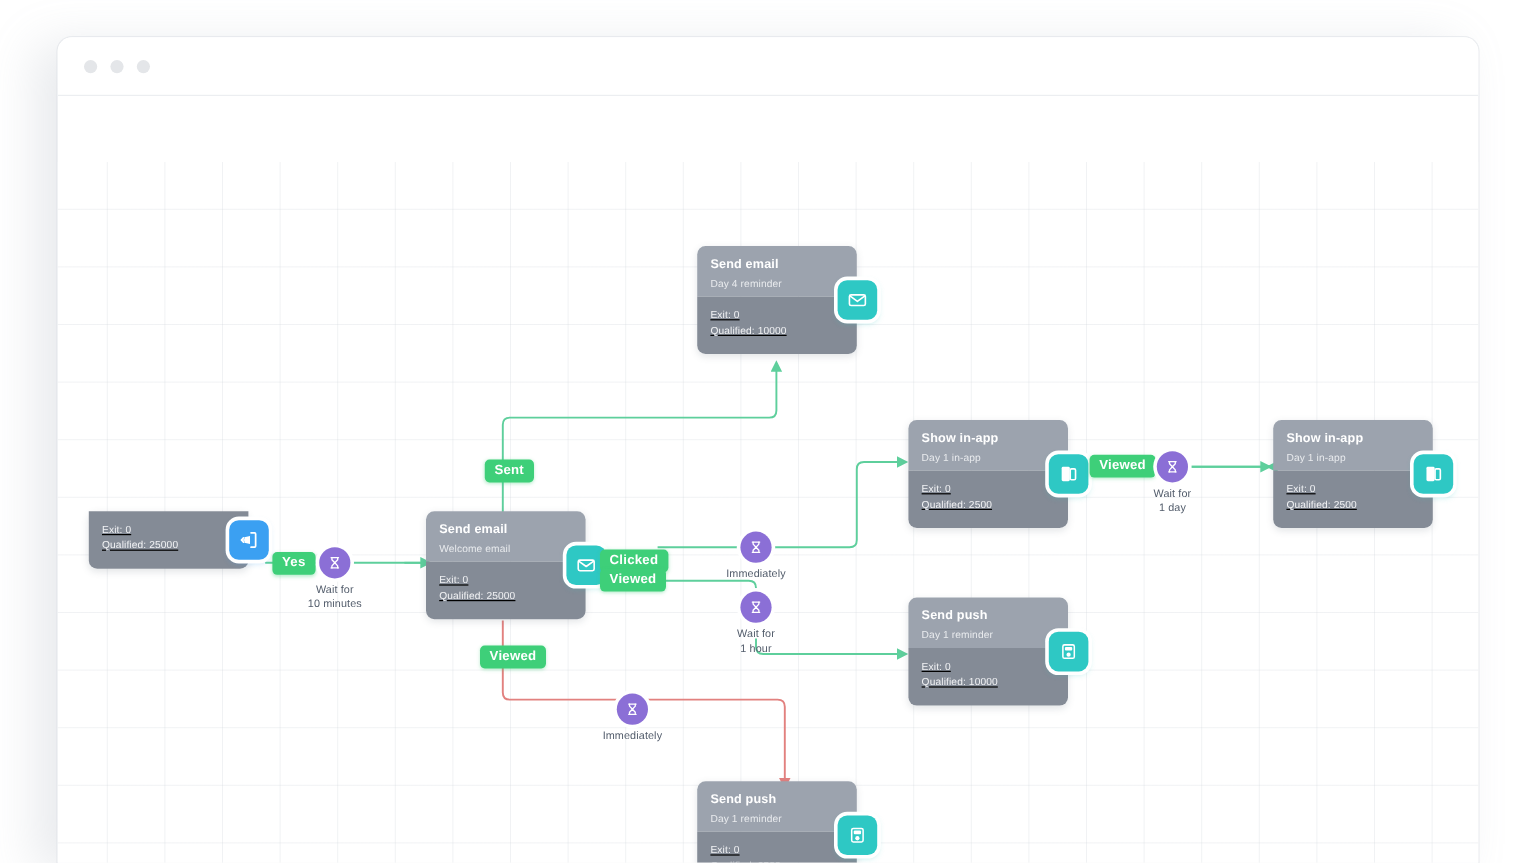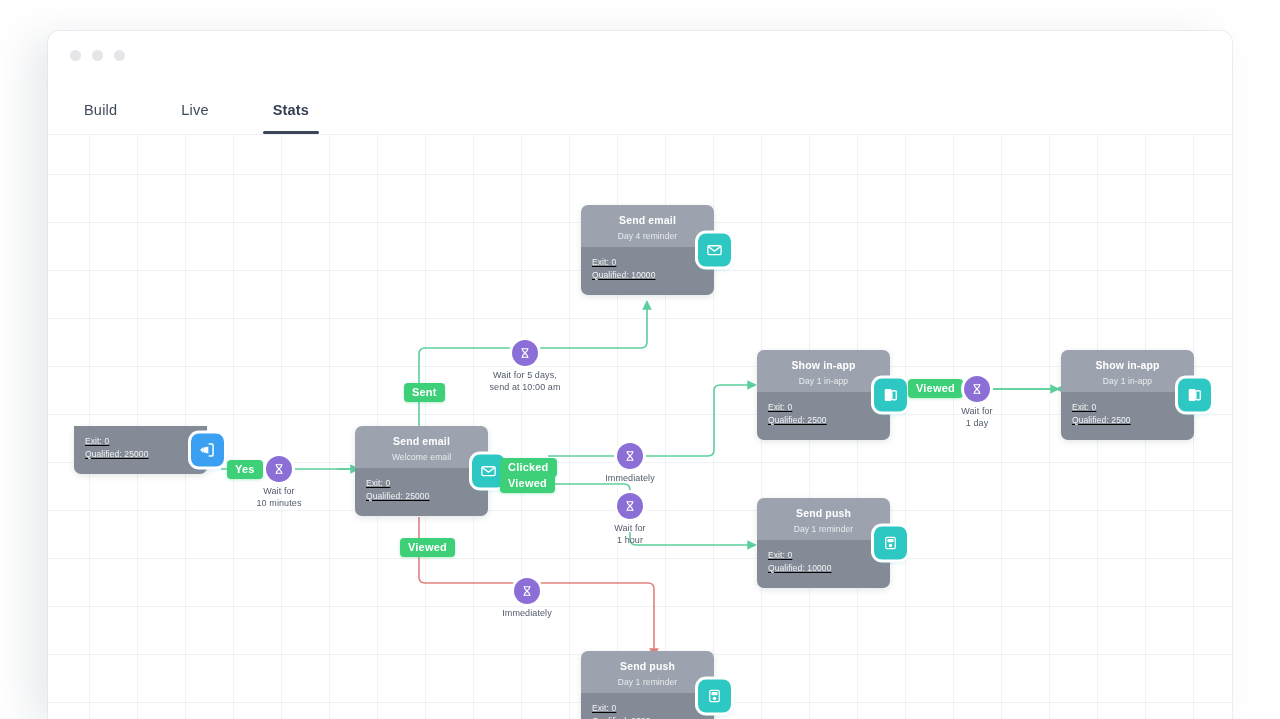--- a/index.html
+++ b/index.html
@@ -70,21 +70,21 @@
   .edges{position:absolute;left:0;top:0;width:1184px;height:615px;pointer-events:none;}
 
   
   .node{
     position:absolute;width:133px;border-radius:7px;overflow:visible;
     box-shadow:0 2px 6px rgba(90,100,115,.16);
     font-size:0;
   }
   .node .head{
     background:#9ca3ae;border-top-left-radius:7px;border-top-right-radius:7px;
-    padding:9px 11px 16px 11px;box-sizing:border-box;height:42px;text-align:center;
+    padding:9px 11px 16px 11px;box-sizing:border-box;height:42px;
   }
   .node .body{
     background:#848b96;border-bottom-left-radius:7px;border-bottom-right-radius:7px;
     padding:9px 11px 10px 11px;box-sizing:border-box;height:48px;text-decoration:underline;
   }
   .node .t1{font-size:10.5px;font-weight:700;color:#ffffff;letter-spacing:.15px;line-height:13px;}
   .node .t2{font-size:8.5px;color:#e9ebee;letter-spacing:.1px;line-height:12px;margin-top:3px;}
   .node .t3{font-size:8.5px;color:#f2f3f5;letter-spacing:.1px;line-height:13px;}
 
   .nodeicon{
@@ -124,25 +124,20 @@
   <div class="window">
 
     <div class="titlebar">
       <div class="dots">
         <span class="dot"></span>
         <span class="dot"></span>
         <span class="dot"></span>
       </div>
     </div>
 
-    <div class="tabsbar">
-      <div class="tab">Build</div>
-      <div class="tab">Live</div>
-      <div class="tab active">Stats</div>
-    </div>
 
     <div class="canvas">
       <div class="crosses"></div>
 
       <svg class="edges" viewBox="0 0 1184 615" preserveAspectRatio="none">
         <defs>
           <marker id="ag" markerWidth="7" markerHeight="7" refX="4.2" refY="3" orient="auto">
             <path d="M0,0 L6,3 L0,6 z" fill="#5ecf9c"></path>
           </marker>
           <marker id="ar" markerWidth="7" markerHeight="7" refX="4.2" refY="3" orient="auto">
@@ -308,33 +303,20 @@
             <path d="M4.2 2 V4 L7 7 L9.8 4 V2"></path>
             <path d="M4.2 12 V10 L7 7 L9.8 10 V12"></path>
           </svg>
         </div>
         <div class="lbl">
           <span>Wait for</span><br>
           <span>10 minutes</span>
         </div>
       </div>
 
-      <div class="wait" style="left:477px;top:205px;">
-        <div class="circ">
-          <svg width="12" height="12" viewBox="0 0 14 14" fill="none" stroke="#ffffff" stroke-width="1.3" stroke-linecap="round" stroke-linejoin="round">
-            <path d="M3.4 2 H10.6 M3.4 12 H10.6"></path>
-            <path d="M4.2 2 V4 L7 7 L9.8 4 V2"></path>
-            <path d="M4.2 12 V10 L7 7 L9.8 10 V12"></path>
-          </svg>
-        </div>
-        <div class="lbl">
-          <span>Wait for 5 days,</span><br>
-          <span>send at 10:00 am</span>
-        </div>
-      </div>
 
       <div class="wait" style="left:582px;top:308px;">
         <div class="circ">
           <svg width="12" height="12" viewBox="0 0 14 14" fill="none" stroke="#ffffff" stroke-width="1.3" stroke-linecap="round" stroke-linejoin="round">
             <path d="M3.4 2 H10.6 M3.4 12 H10.6"></path>
             <path d="M4.2 2 V4 L7 7 L9.8 4 V2"></path>
             <path d="M4.2 12 V10 L7 7 L9.8 10 V12"></path>
           </svg>
         </div>
         <div class="lbl">

